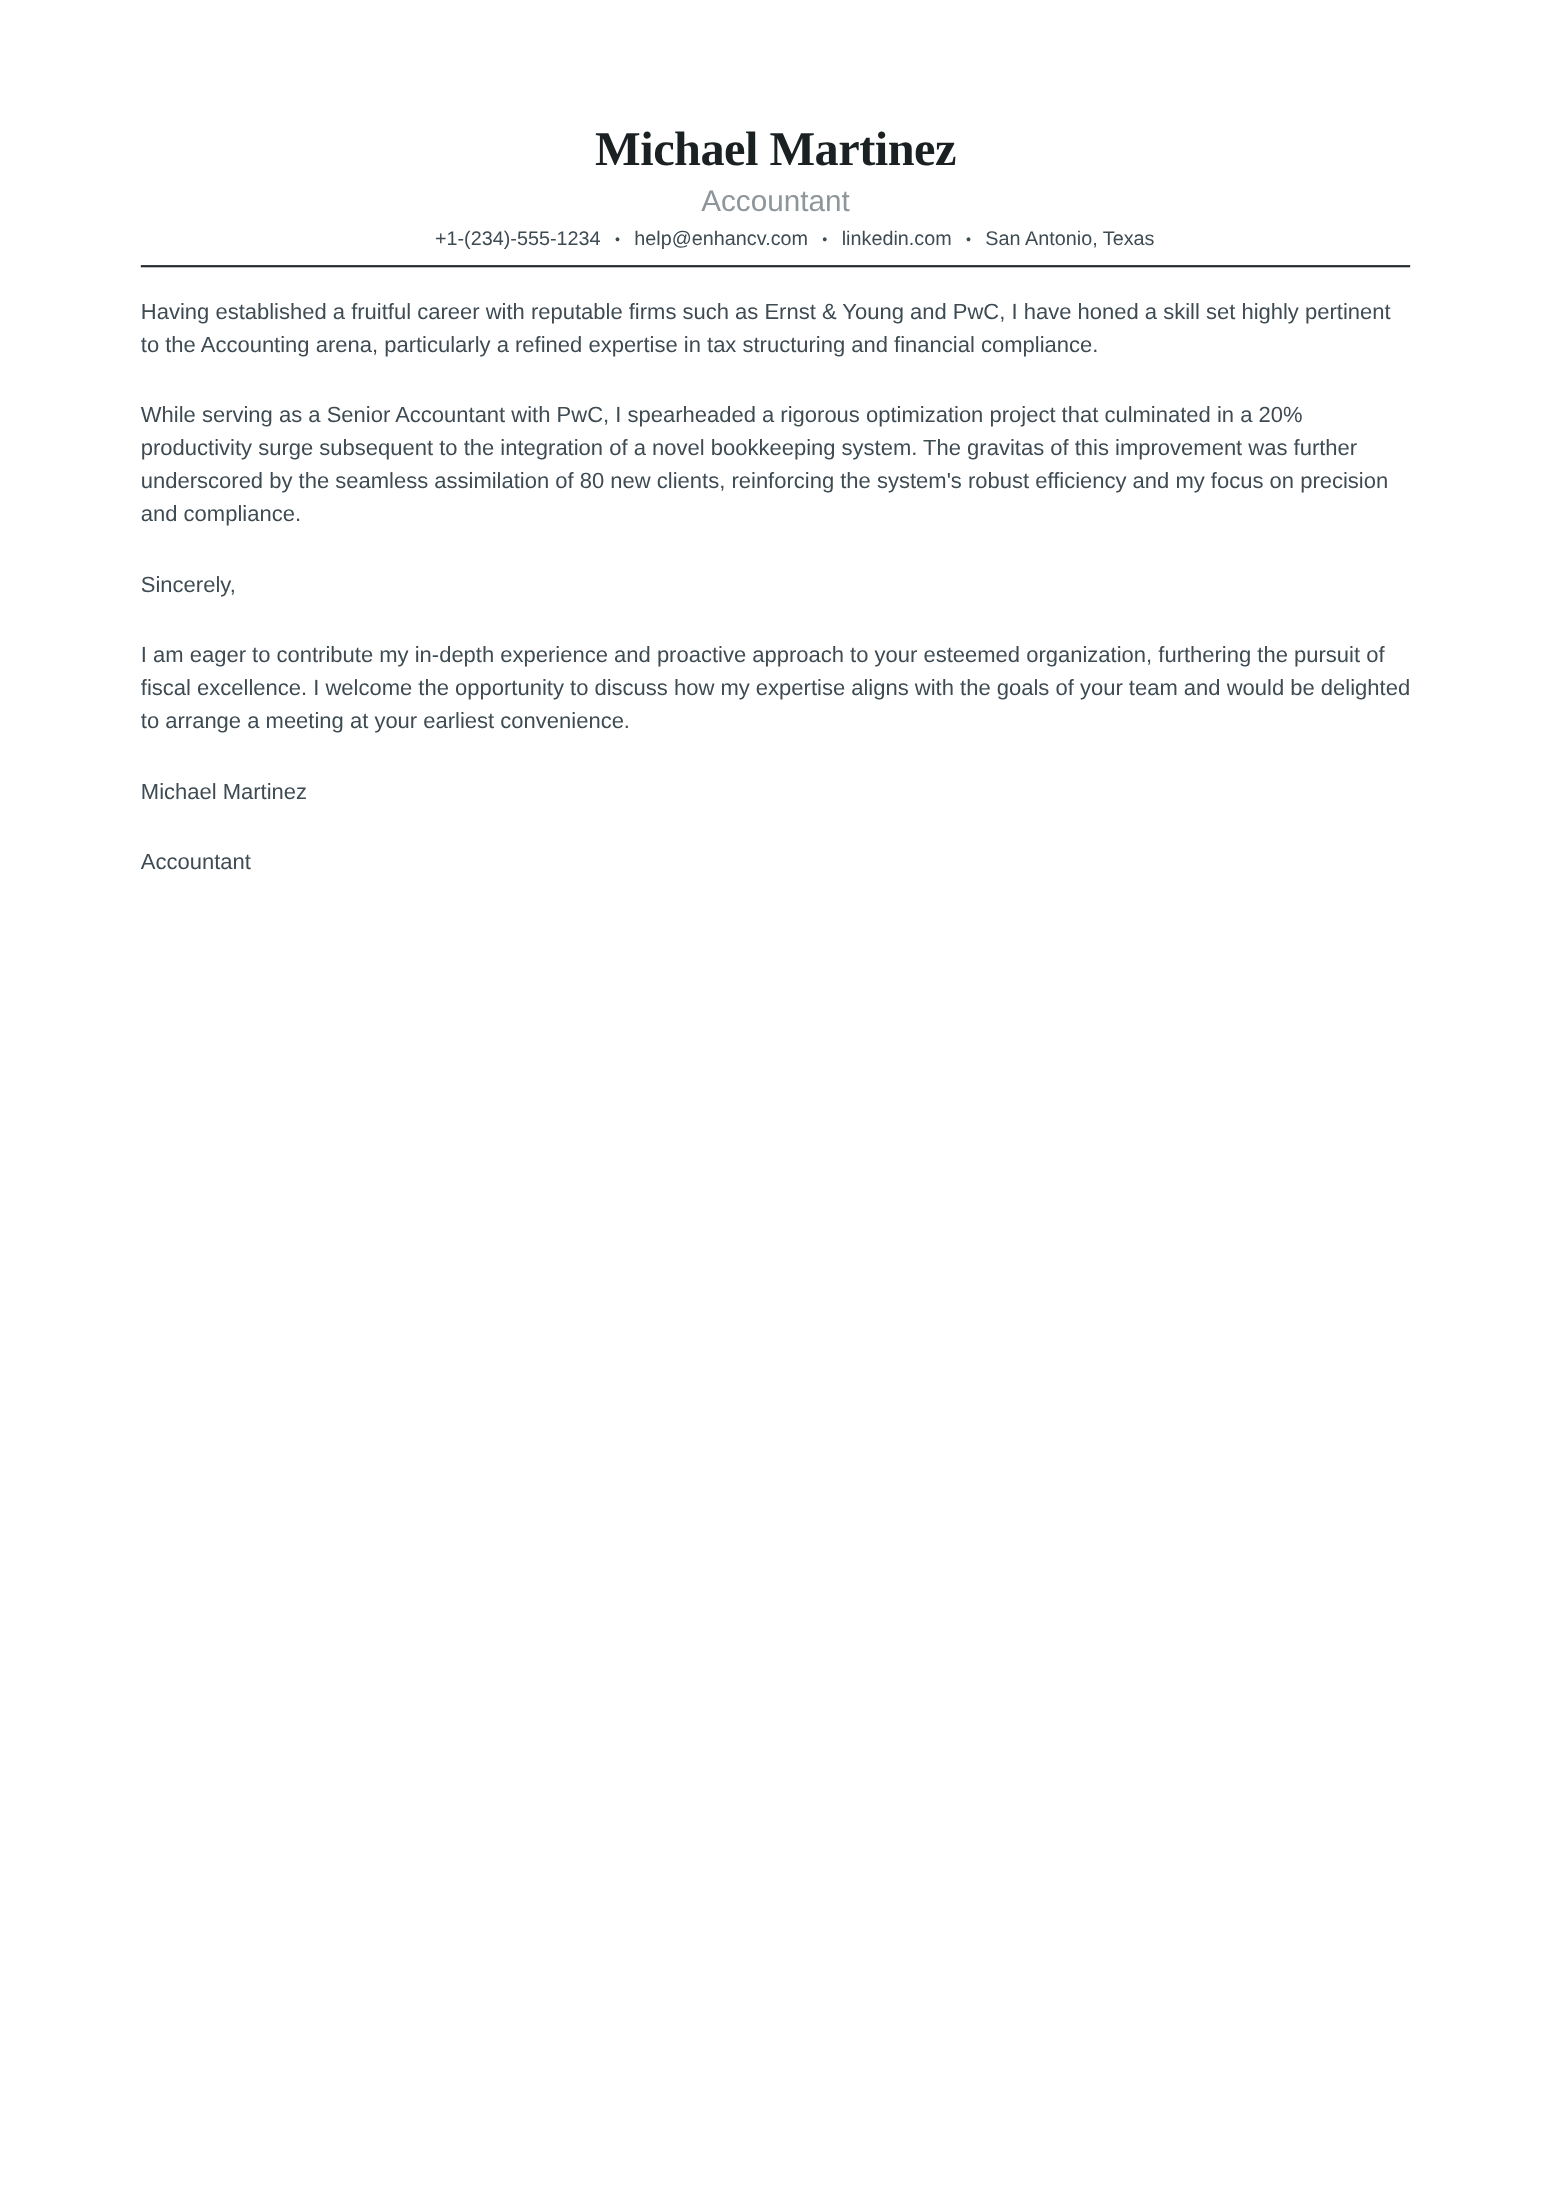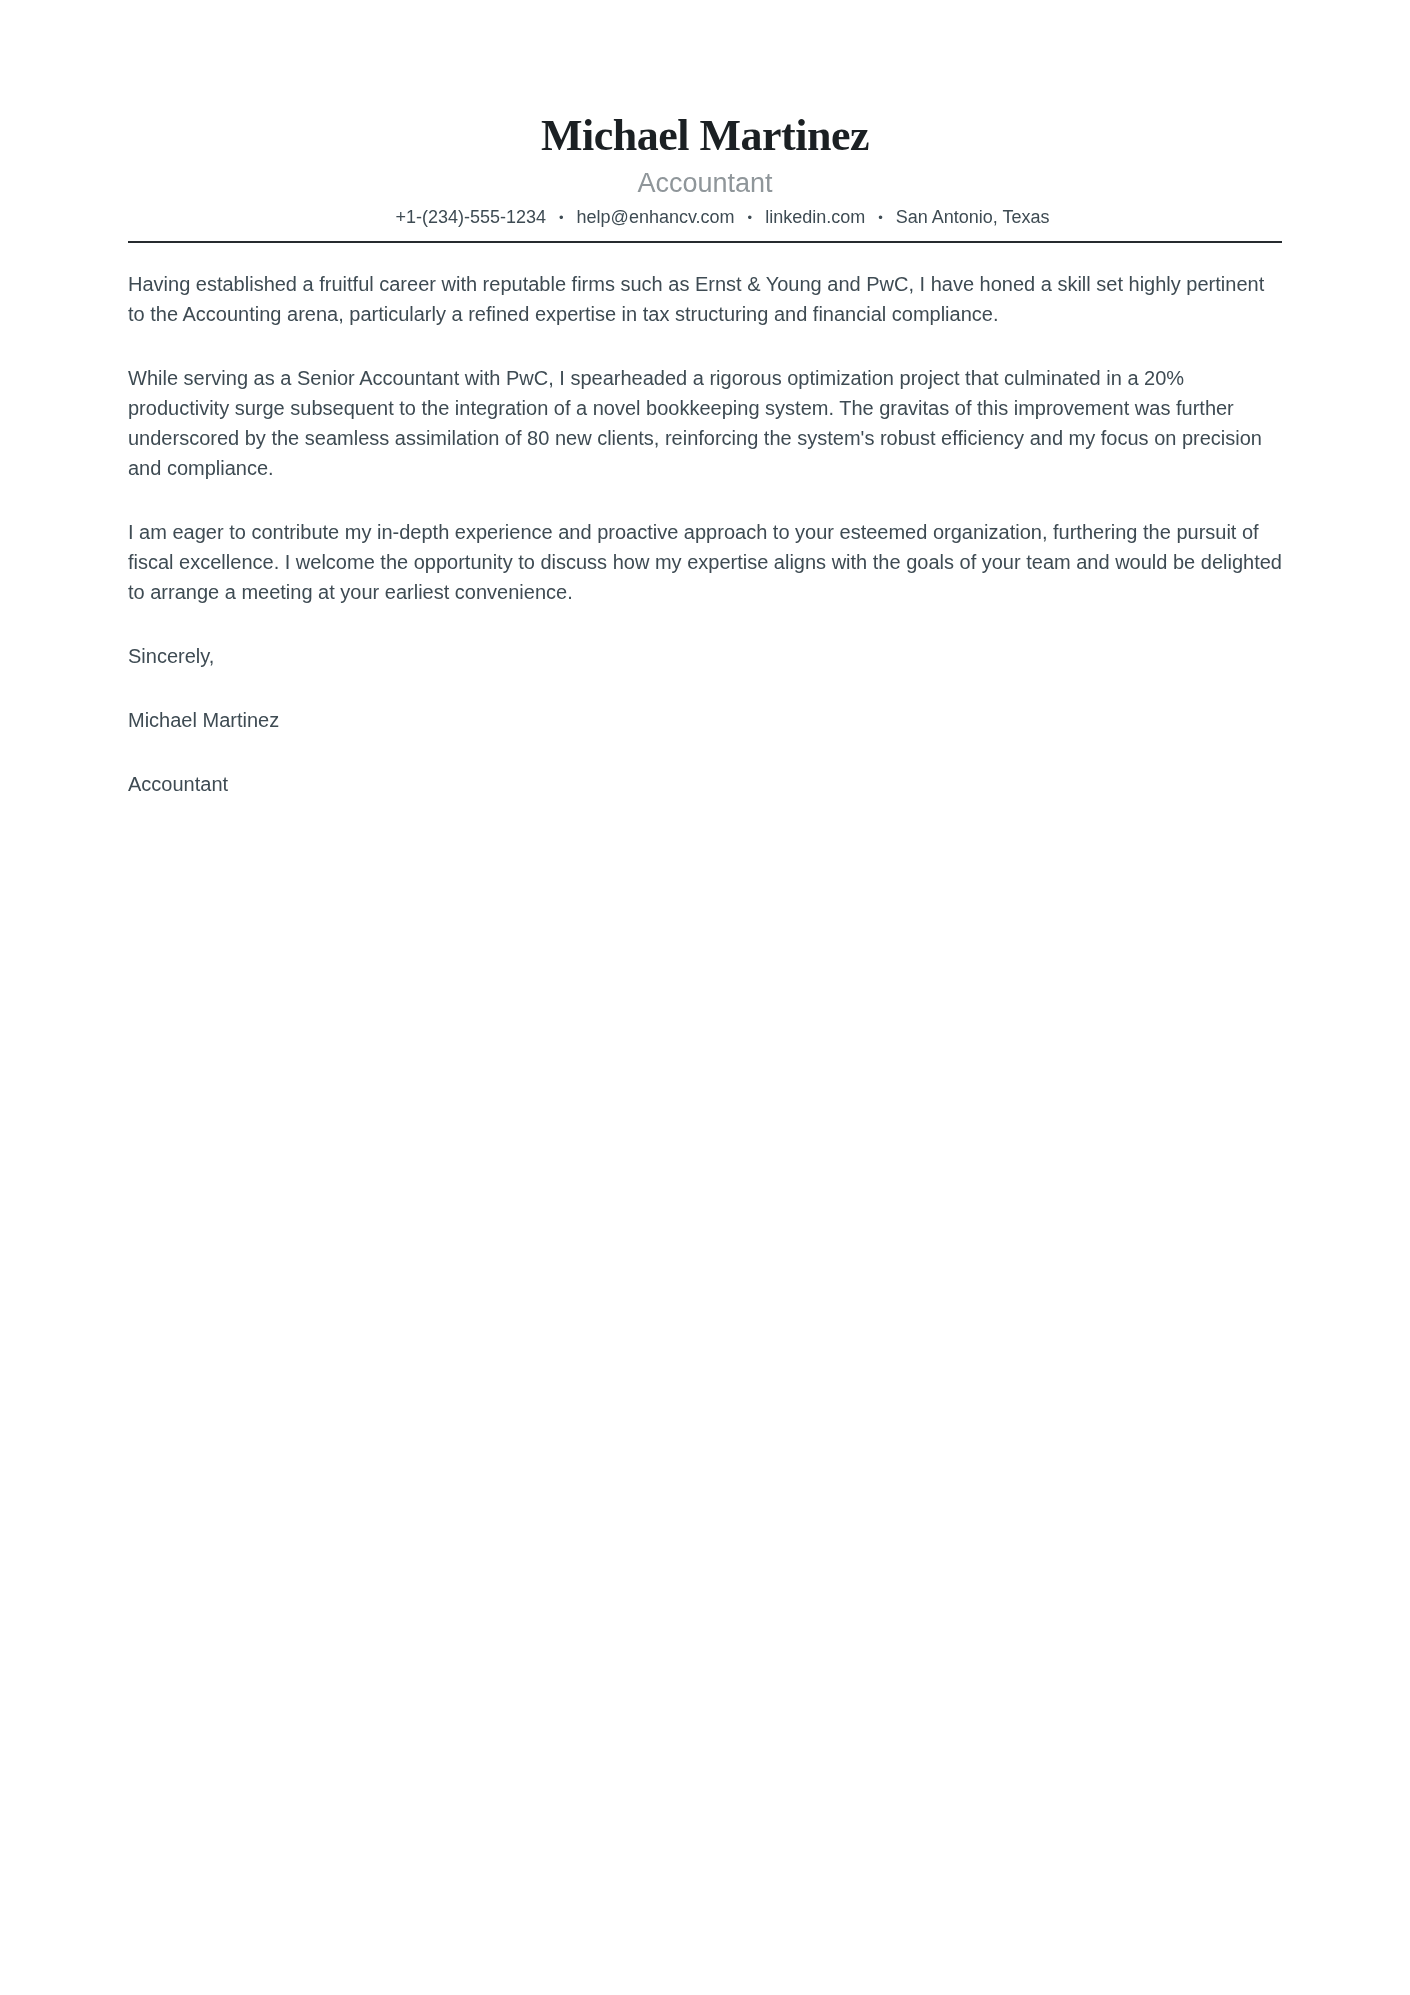--- a/index.html
+++ b/index.html
@@ -119,22 +119,22 @@
       <span class="dot">•</span>
       <span>San Antonio, Texas</span>
     </div>
   </header>
 
   <hr class="rule">
 
   <main class="letter">
     <p>Having established a fruitful career with reputable firms such as Ernst &amp; Young and PwC, I have honed a skill set highly pertinent to the Accounting arena, particularly a refined expertise in tax structuring and financial compliance.</p>
     <p>While serving as a Senior Accountant with PwC, I spearheaded a rigorous optimization project that culminated in a 20% productivity surge subsequent to the integration of a novel bookkeeping system. The gravitas of this improvement was further underscored by the seamless assimilation of 80 new clients, reinforcing the system's robust efficiency and my focus on precision and compliance.</p>
+    <p>Sincerely,</p>
     <p>I am eager to contribute my in-depth experience and proactive approach to your esteemed organization, furthering the pursuit of fiscal excellence. I welcome the opportunity to discuss how my expertise aligns with the goals of your team and would be delighted to arrange a meeting at your earliest convenience.</p>
-    <p>Sincerely,</p>
     <p>Michael Martinez</p>
     <p>Accountant</p>
   </main>
 
   <footer class="footer">
     <span class="footer-website">www.enhancv.com</span>
     <div class="powered">
       <span class="powered-label">Powered by</span>
       <svg class="logo-svg" width="48" height="29" viewBox="0 0 52 32" fill="none" xmlns="http://www.w3.org/2000/svg">
         <path d="M24 9 C21 5.5 15 4.5 10.5 7 C5 10 4.3 18 9 21.7 C13.5 25.3 20.5 24.3 23.7 20.3" stroke="#3d474e" stroke-width="2.6" stroke-linecap="round" fill="none"></path>

